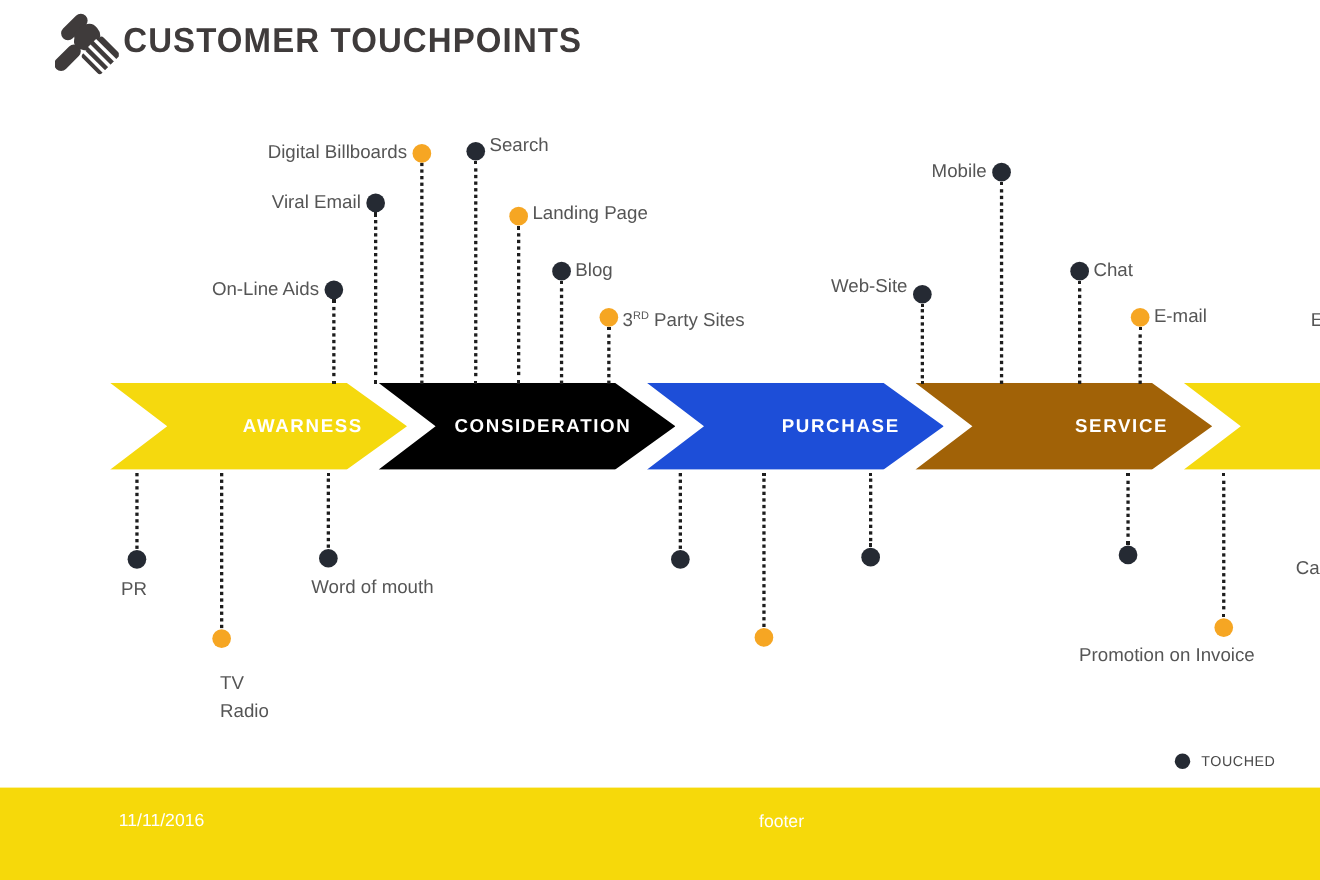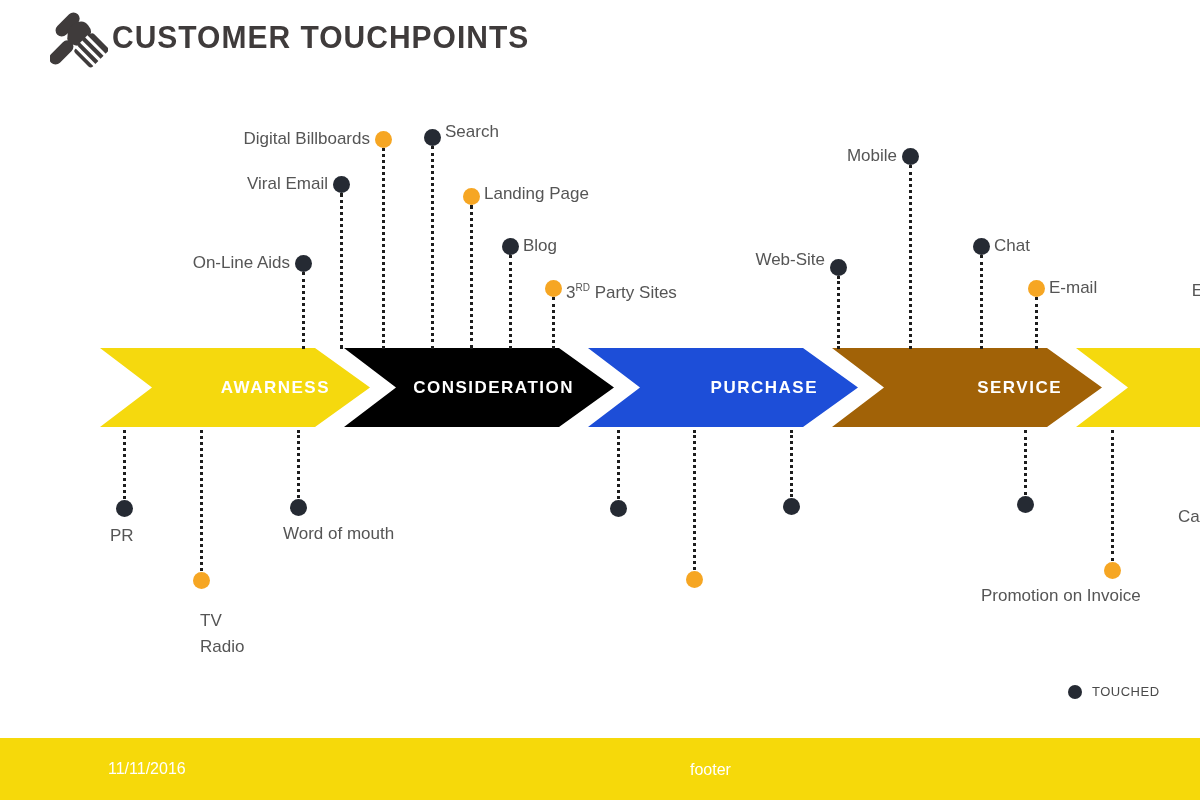--- a/index.html
+++ b/index.html
@@ -36,21 +36,21 @@
     position:absolute;height:22px;line-height:22px;font-size:17px;
     color:#555555;white-space:nowrap;
   }
   .tp-label sup{font-size:10px;text-align:center;}
   .tp-label .tp-sub{display:block;height:26px;line-height:26px;}
   
   .legend{position:absolute;display:flex;align-items:center;gap:10px;}
   .legend-dot{width:14px;height:14px;border-radius:50%;}
   .legend-label{font-size:13px;letter-spacing:.5px;color:#4A4A4A;}
   
-  .footer{position:absolute;left:0;bottom:0;width:1200px;height:62px;}
+  .footer{position:absolute;left:0;bottom:0;width:1200px;height:84px;}
   .footer-date{position:absolute;left:108px;top:22px;font-size:16px;color:#ffffff;}
   .footer-text{position:absolute;left:690px;top:23px;font-size:16px;color:#ffffff;}
 </style>
 </head>
 <body>
 
 <div class="header">
   <svg class="logo" viewBox="0 0 56 56" aria-hidden="true">
     <g fill="#3F3B3B">
       <rect x="11" y="-1" width="12" height="28" rx="6" transform="rotate(45 17 13)"></rect>

